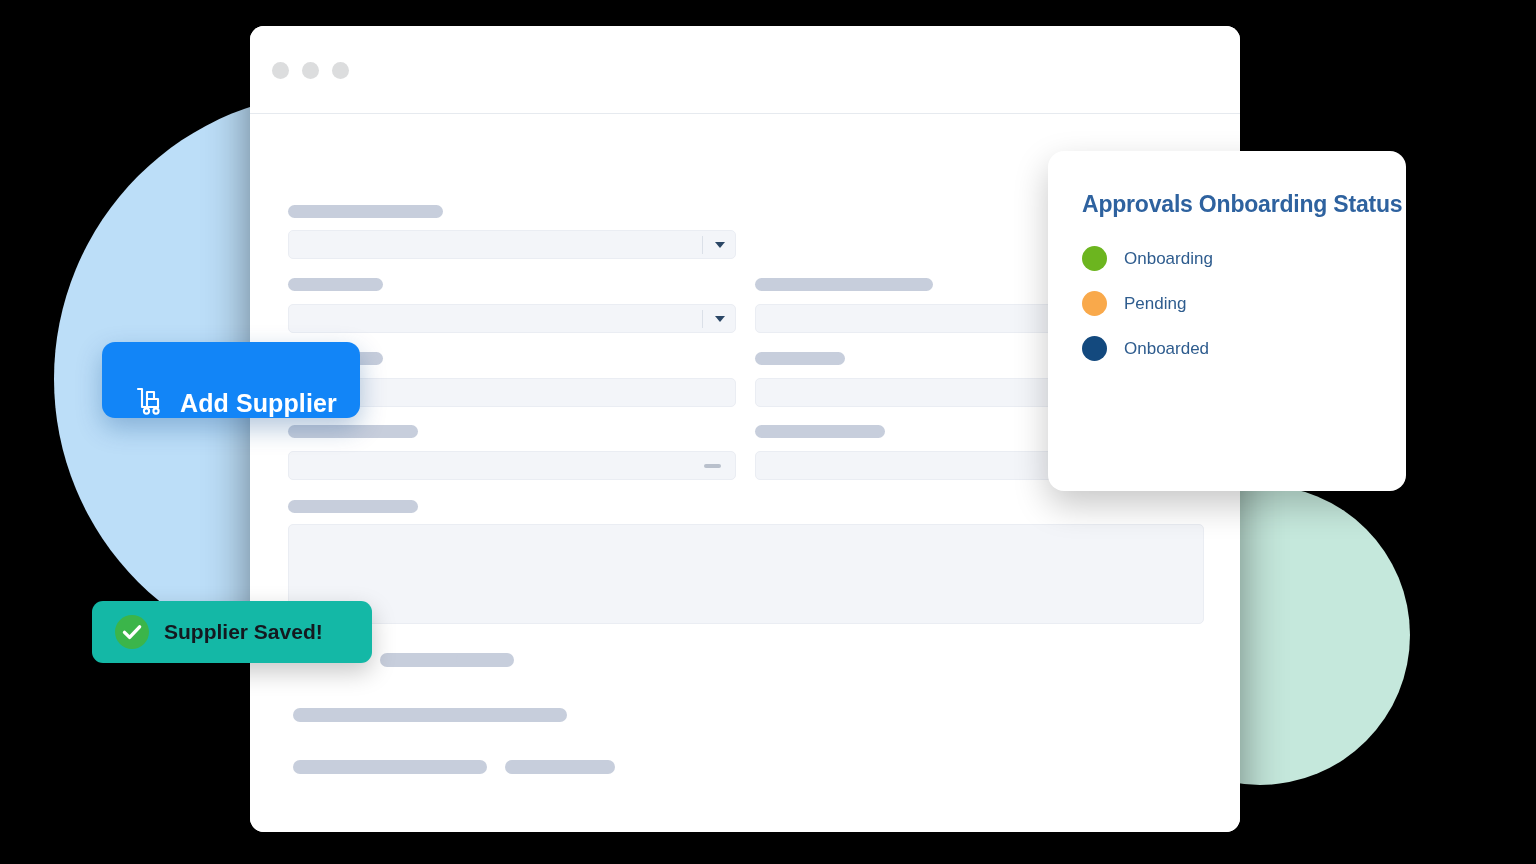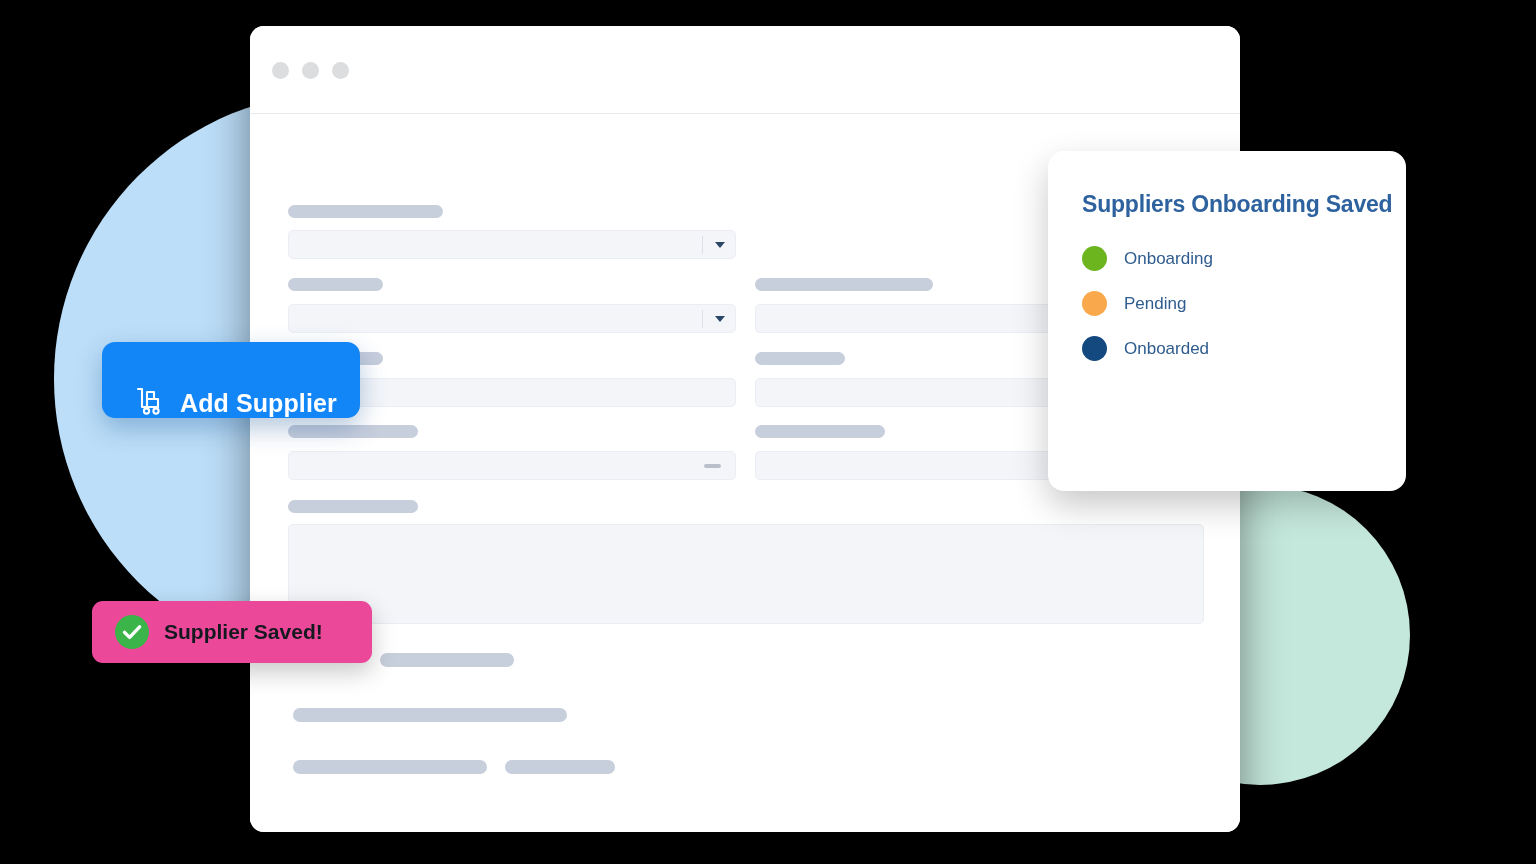--- a/index.html
+++ b/index.html
@@ -156,21 +156,21 @@
     white-space: nowrap;
   }
 
   
   #supplier-saved-toast {
     position: absolute;
     left: 92px;
     top: 601px;
     width: 280px;
     height: 62px;
-    background: #ec4899;
+    background: #14b8a6;
     border-radius: 11px;
     box-shadow: 0 9px 24px rgba(0,0,0,0.22);
     display: flex;
     align-items: center;
     gap: 14px;
     padding: 0 22px;
   }
   #supplier-saved-toast .toast-label {
     color: #14181F;
     font-size: 21px;
@@ -282,21 +282,21 @@
     <span style="display:flex;">
       <svg width="36" height="36" viewBox="0 0 36 36">
         <circle cx="18" cy="18" r="17" fill="#3BB54A"></circle>
         <path d="M10.5 18.4 L15.6 23.4 L25.6 12.8" fill="none" stroke="#FFFFFF" stroke-width="3.4" stroke-linecap="round" stroke-linejoin="round"></path>
       </svg>
     </span>
     <span class="toast-label">Supplier Saved!</span>
   </div>
 
   <div id="status-card">
-    <div id="status-card-title">Suppliers Onboarding Saved</div>
+    <div id="status-card-title">Approvals Onboarding Status</div>
 
     <div class="legend-list">
 
       <div class="legend-item">
         <span class="legend-dot" style="background:#6CB51F;"></span>
         <span class="legend-label">Onboarding</span>
       </div>
 
       <div class="legend-item">
         <span class="legend-dot" style="background:#F9A94B;"></span>

